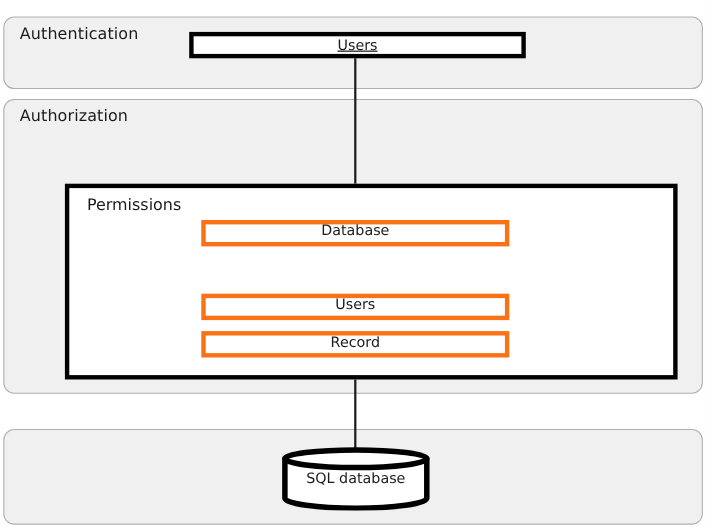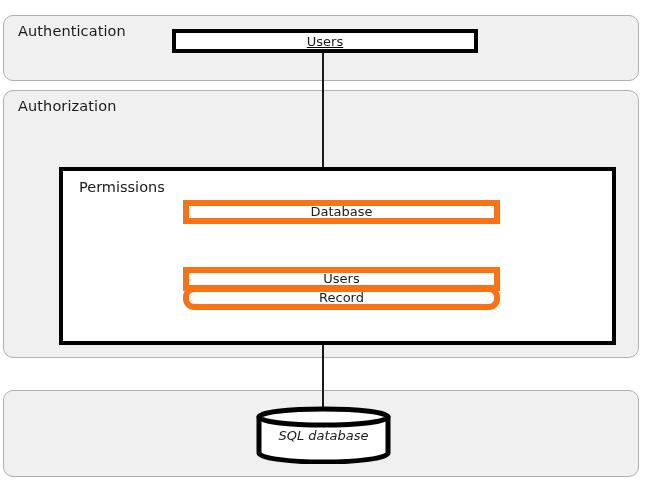--- a/index.html
+++ b/index.html
@@ -87,35 +87,35 @@
     left: 16px;
     top: 8px;
     font-size: 14.5px;
     color: #1b1b1b;
     white-space: nowrap;
   }
 
   .perm-node {
     position: absolute;
     left: 120px;
-    width: 317px;
+    width: 280px;
     height: 24px;
     background: #ffffff;
-    border: 6px solid #f97316;
+    border: 4px solid #f97316;
     box-sizing: border-box;
     display: flex;
-    align-items: flex-end;
+    align-items: flex-start;
     justify-content: center;
   }
   .perm-node:nth-of-type(1) { top: 0; }
 
   #perm-database { top: 29px; }
   #perm-company  { top: 62px; }
   #perm-object   { top: 96px; }
-  #perm-record   { top: 115px; border-radius: 11px; }
+  #perm-record   { top: 130px; }
 
   
   #cylinder {
     position: absolute;
     left: 255px;
     top: 406px;
     width: 137px;
     height: 58px;
   }
   #cylinder svg { display: block; }
@@ -125,21 +125,20 @@
     top: 0;
     width: 137px;
     height: 58px;
     display: flex;
     align-items: center;
     justify-content: center;
     font-size: 13px;
     color: #1b1b1b;
     white-space: nowrap;
     pointer-events: none;
-    font-style: italic;
   }
 </style>
 </head>
 <body>
 
 <div id="stage">
 
   <div id="group-auth" class="group">
     <span class="group-label">Authentication</span>
   </div>

